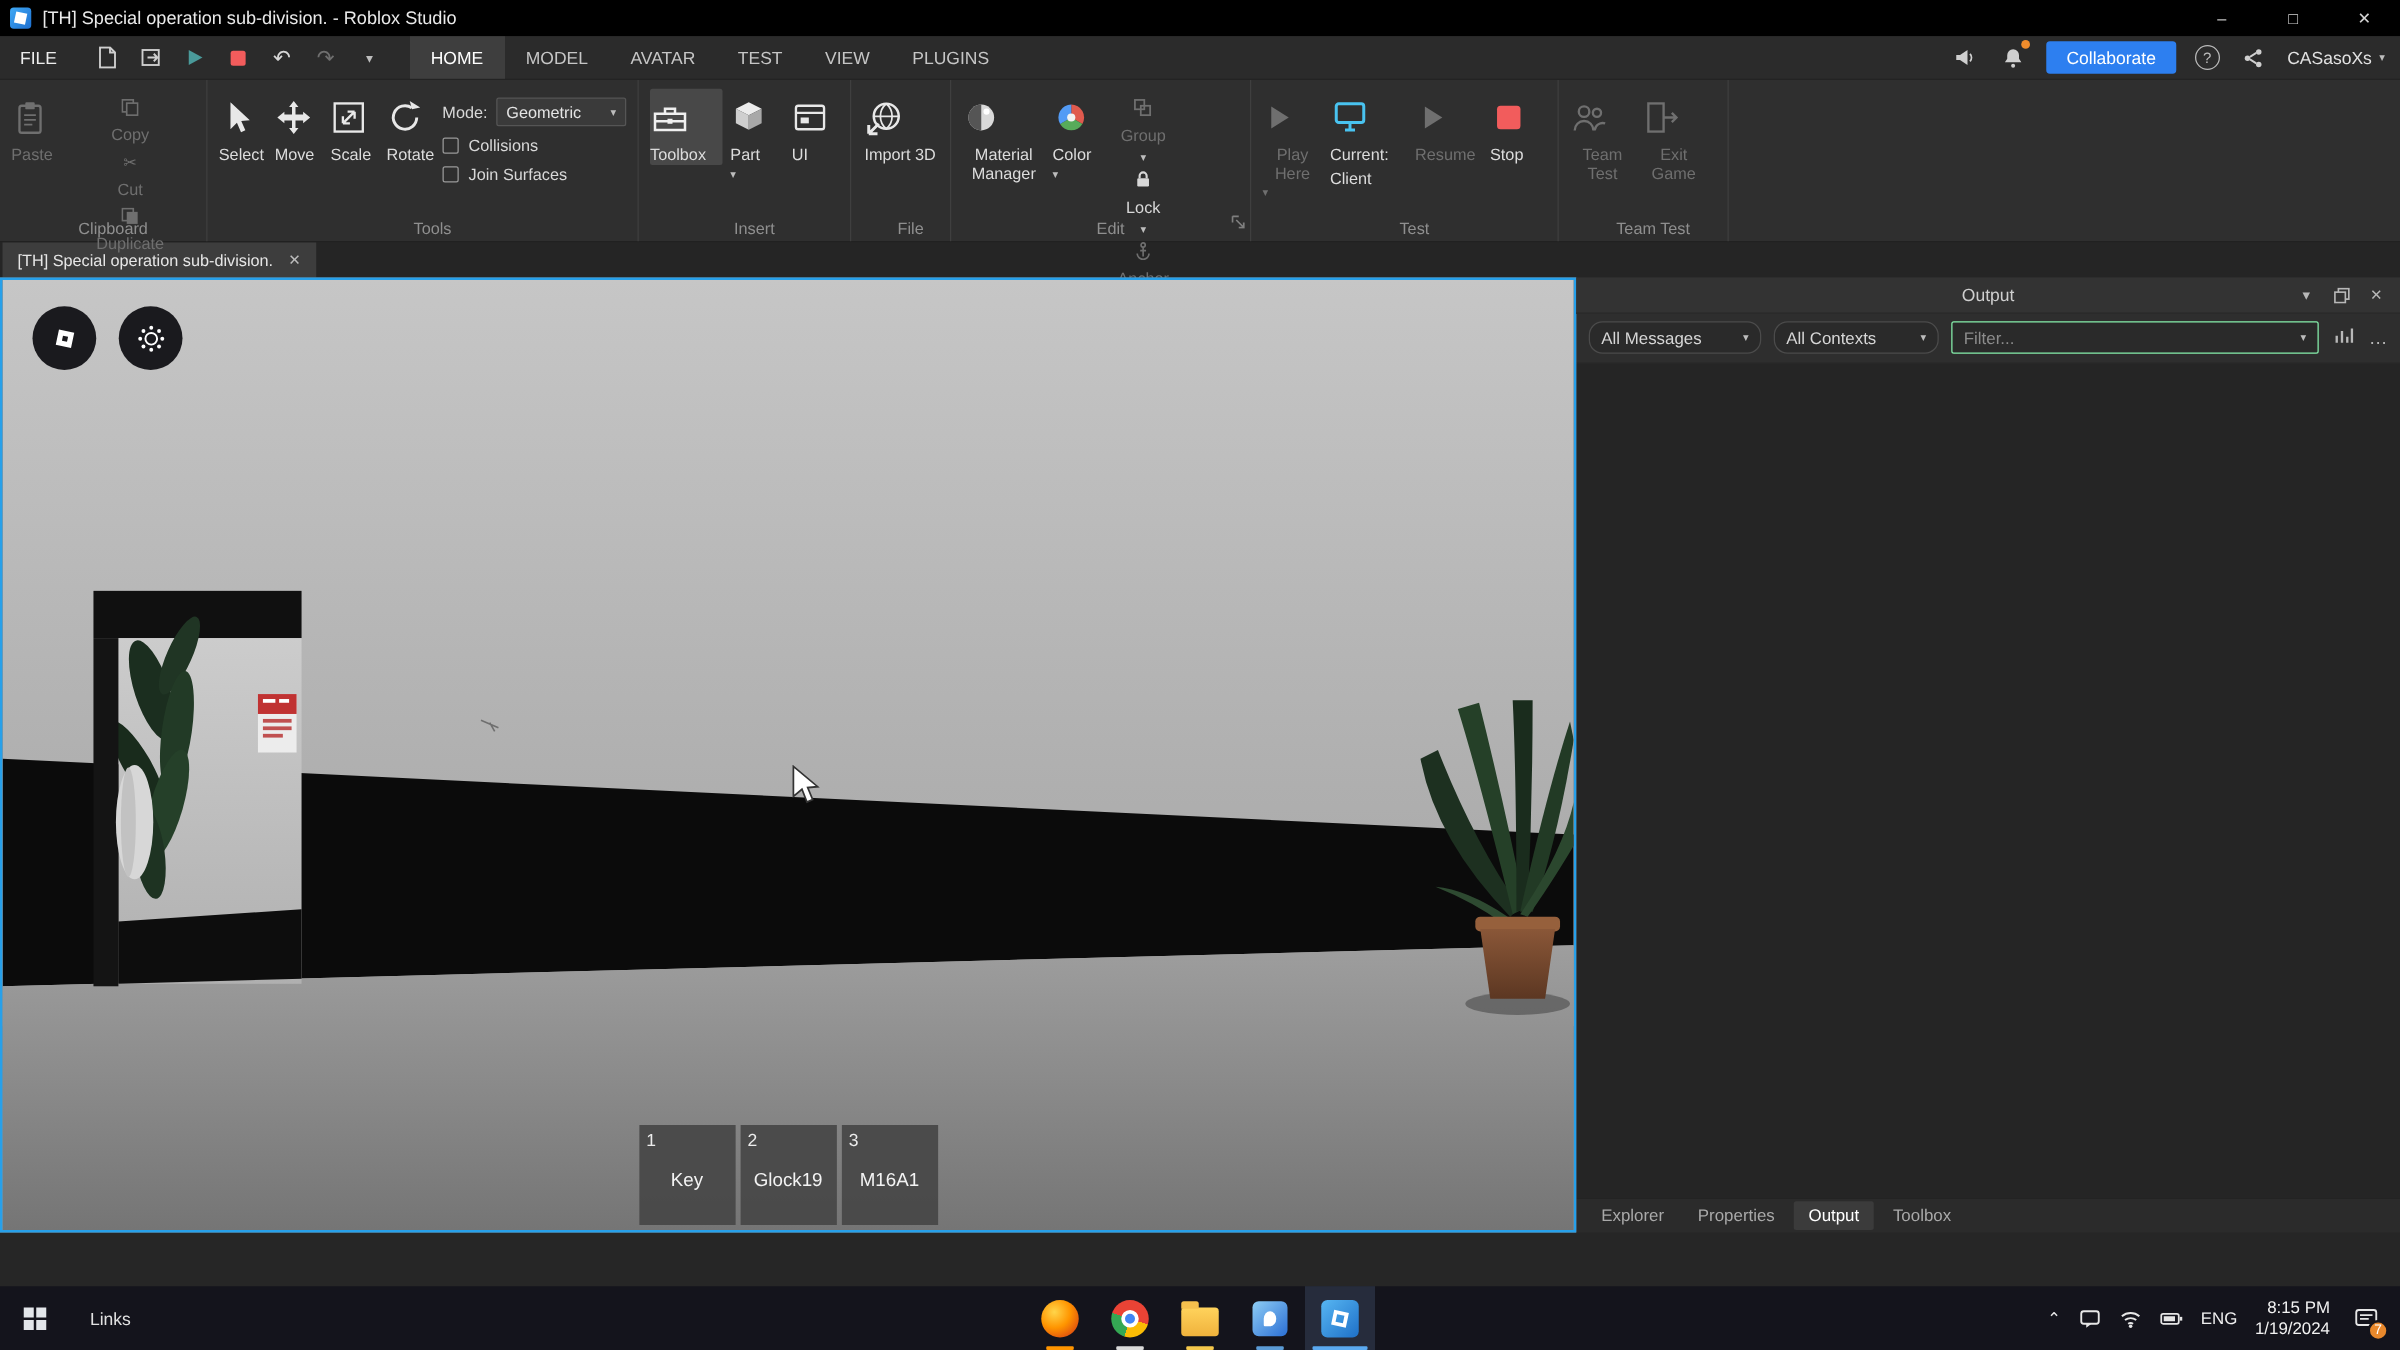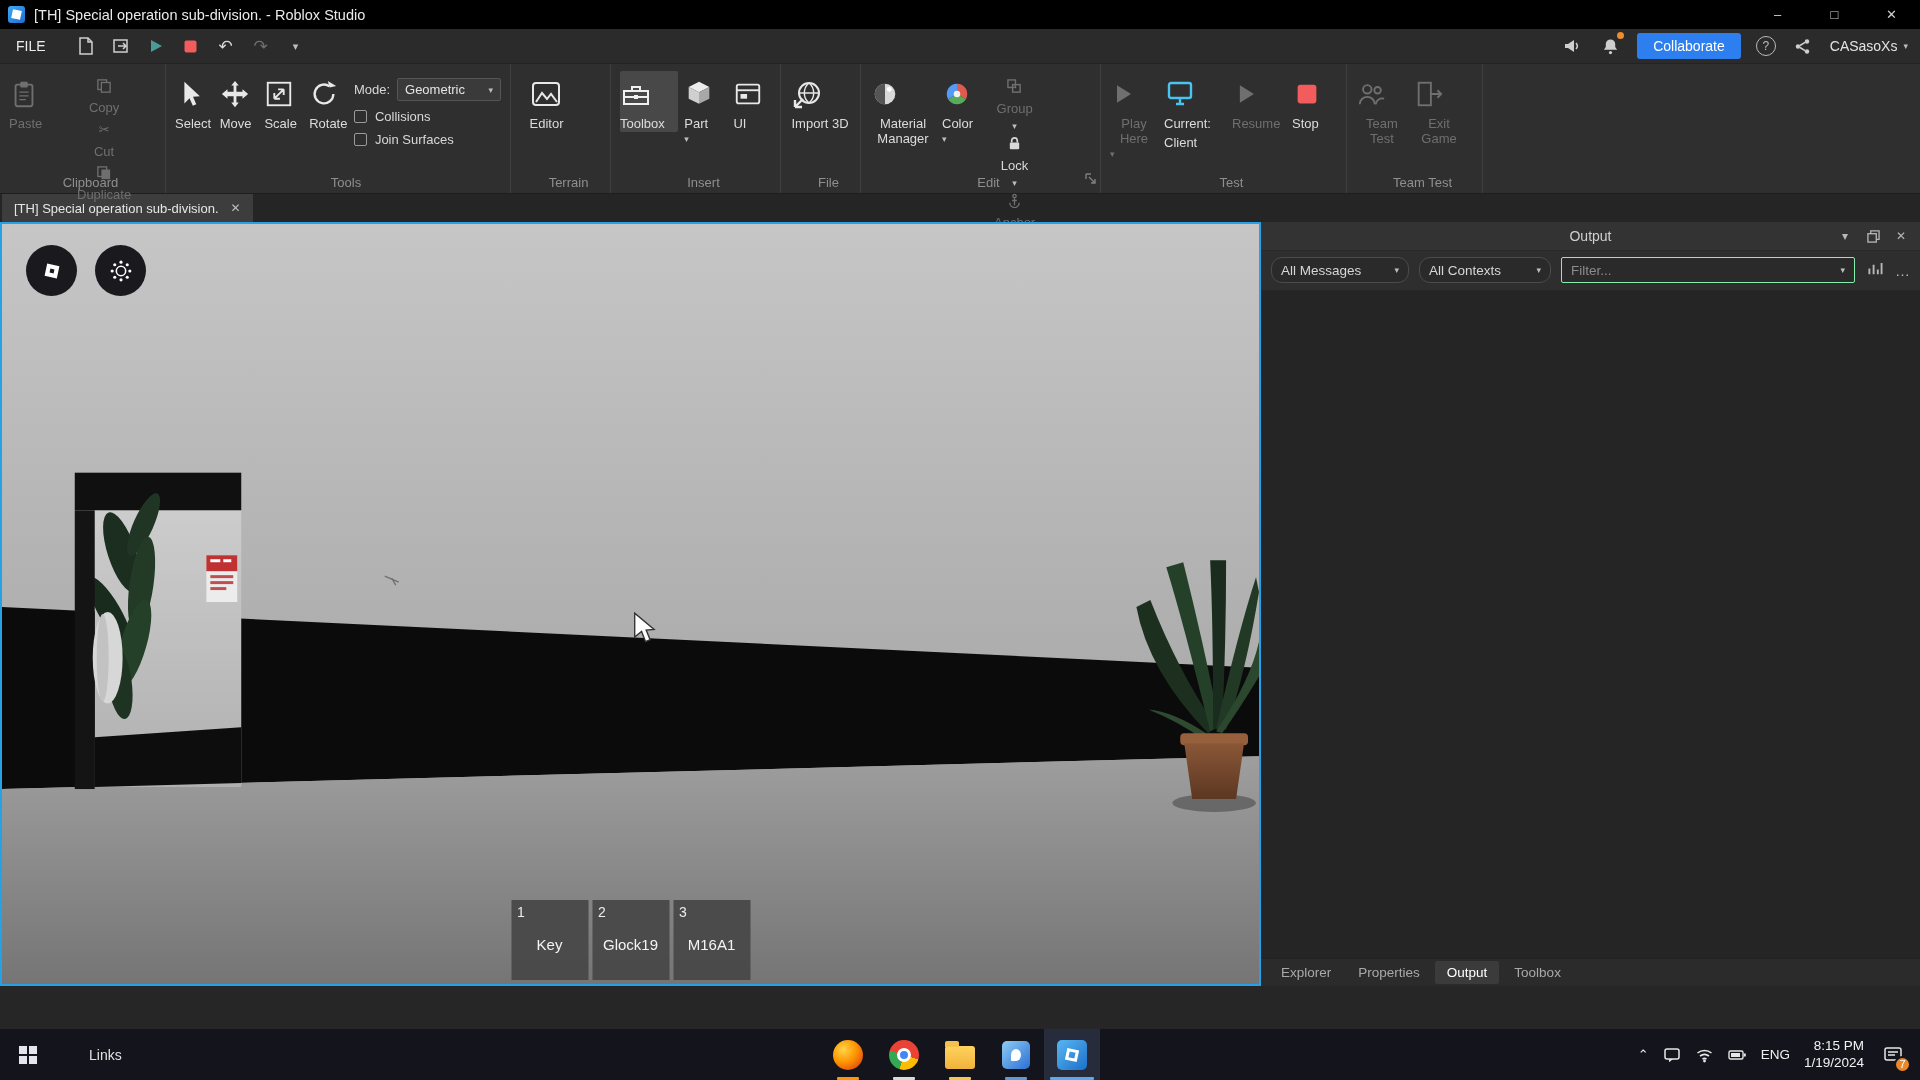--- a/index.html
+++ b/index.html
@@ -84,21 +84,21 @@
   .ptab { padding:4px 12px; font-size:13.5px; color:#a9a9a9; }
   .ptab.active { color:#fff; background:#3b3b3b; border-radius:2px; }
 
   .bottom-gap { height:43px; background:#262626; flex:none; }
 
   
   .taskbar { height:51px; background:#14141c; display:flex; align-items:center; position:relative; flex:none; }
   .startbtn { width:56px; height:100%; display:flex; align-items:center; justify-content:center; }
   .winlogo { display:grid; grid-template-columns:8px 8px; gap:2px; }
   .winlogo span { width:8px; height:8px; background:#e3e6ea; }
-  .links { font-size:14px; color:#e2e2e2; margin-left:33px; display:flex; align-items:flex-end; gap:8px; }
+  .links { font-size:14px; color:#e2e2e2; margin-left:16px; display:flex; align-items:flex-end; gap:8px; }
   .tb-center { position:absolute; left:50%; transform:translateX(-50%); display:flex; height:100%; }
   .tbapp { width:56px; height:100%; display:flex; align-items:center; justify-content:center; position:relative; }
   .tbapp .ind { position:absolute; bottom:0; left:17px; right:17px; height:3px; border-radius:1px; }
   .tbapp.active { background:rgba(120,155,210,.18); }
   .tbapp.active .ind { left:6px; right:6px; }
   .ffx { width:30px; height:30px; border-radius:50%; background:radial-gradient(circle at 35% 32%, #ffd54a 0%, #ff9500 45%, #e55b0c 75%, #c33d11 100%); }
   .chromeic { width:30px; height:30px; border-radius:50%; background:conic-gradient(#ea4335 0 30%, #fbbc05 30% 55%, #34a853 55% 80%, #ea4335 80% 100%); position:relative; }
   .chromeic::after { content:""; position:absolute; inset:8px; background:#4285f4; border:3px solid #fff; border-radius:50%; }
   .folderic { width:30px; height:23px; background:linear-gradient(#ffd35c,#f0b23c); border-radius:3px; position:relative; margin-top:5px; }
   .folderic::before { content:""; position:absolute; top:-5px; left:0; width:14px; height:6px; background:#f5c04d; border-radius:2px 2px 0 0; }
@@ -150,20 +150,28 @@
       </span>
       <span class="qbtn">
         <svg width="15" height="15" viewBox="0 0 15 15">
             <rect x="1.5" y="1.5" width="12" height="12" rx="2" fill="#f25c5c"></rect>
           </svg>
       </span>
       <span class="qbtn" style="color:#d8d8d8;font-size:17px">↶</span>
       <span class="qbtn" style="color:#6f6f6f;font-size:17px">↷</span>
       <span class="qbtn" style="color:#bdbdbd;font-size:11px">▾</span>
     </div>
+    <div class="menu-tabs">
+      <div class="mtab active">HOME</div>
+      <div class="mtab">MODEL</div>
+      <div class="mtab">AVATAR</div>
+      <div class="mtab">TEST</div>
+      <div class="mtab">VIEW</div>
+      <div class="mtab">PLUGINS</div>
+    </div>
     <div class="menu-right">
       <span class="qbtn">
         <svg width="17" height="16" viewBox="0 0 17 16">
             <path d="M2 6 v4 h3 l6 4 V2 L5 6 Z" fill="#cfcfcf"></path>
             <path d="M13 5 a4.5 4.5 0 0 1 0 6" stroke="#cfcfcf" stroke-width="1.5" fill="none"></path>
           </svg>
       </span>
       <span class="qbtn belldot">
         <svg width="17" height="18" viewBox="0 0 18 18">
             <path d="M9 2 a5 5 0 0 1 5 5 v3 l2 3 H2 l2 -3 V7 a5 5 0 0 1 5 -5 Z" fill="#cfcfcf"></path>
@@ -271,32 +279,20 @@
           <span>Collisions</span>
         </div>
         <div class="cbrow">
           <span class="cb"></span>
           <span>Join Surfaces</span>
         </div>
       </div>
       <div class="glabel">Tools</div>
     </div>
 
-    <div class="rgroup" style="width:100px;justify-content:center">
-      <div class="bigbtn">
-        <span class="bicon">
-          <svg width="32" height="32" viewBox="0 0 32 32">
-              <rect x="3" y="5" width="26" height="22" rx="3" fill="none" stroke="#e8e8e8" stroke-width="2"></rect>
-              <path d="M6 24 l6 -9 5 6 4 -5 6 8" fill="none" stroke="#e8e8e8" stroke-width="2"></path>
-            </svg>
-        </span>
-        <span>Editor</span>
-      </div>
-      <div class="glabel">Terrain</div>
-    </div>
 
     <div class="rgroup" style="width:170px">
       <div class="bigbtn hl">
         <span class="bicon">
           <svg width="32" height="32" viewBox="0 0 32 32">
               <path d="M4 13 h24 v13 h-24 z" fill="none" stroke="#f0f0f0" stroke-width="2"></path>
               <path d="M12 13 v-4 h8 v4" fill="none" stroke="#f0f0f0" stroke-width="2"></path>
               <path d="M4 19 h24" stroke="#f0f0f0" stroke-width="2"></path>
               <rect x="14" y="17" width="4" height="4" fill="#f0f0f0"></rect>
             </svg>

